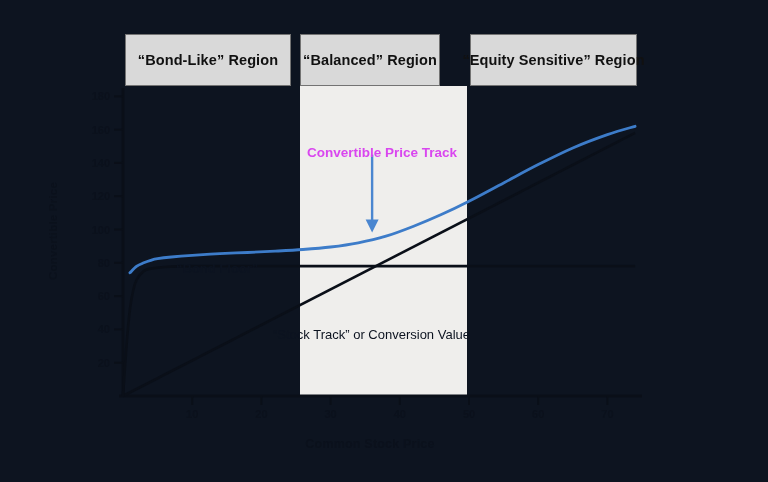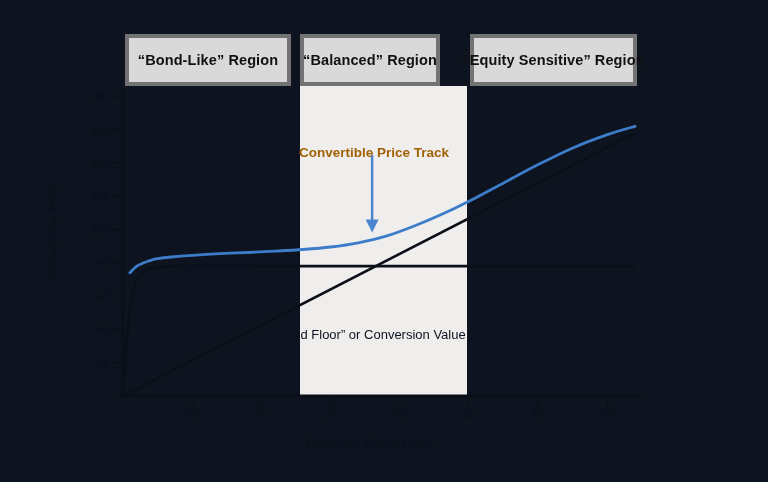--- a/index.html
+++ b/index.html
@@ -16,21 +16,21 @@
   #stage {
     position: relative;
     width: 768px;
     height: 482px;
     background: #0d1420;
   }
   
   .region-box {
     position: absolute;
     background: #d9d9d9;
-    border: 4px solid #737373;
+    border: 1px solid #737373;
     color: #111111;
     font-weight: bold;
     font-size: 14.5px;
     display: flex;
     align-items: center;
     justify-content: center;
     box-sizing: border-box;
     letter-spacing: 0.1px;
     white-space: nowrap;
   }
@@ -54,23 +54,23 @@
     left: 0;
     top: 0;
   }
 
   
   .anno {
     position: absolute;
     white-space: nowrap;
   }
   #anno-convertible {
-    left: 299px;
+    left: 307px;
     top: 145px;
-    color: #a16207;
+    color: #d946ef;
     font-size: 13.5px;
     font-weight: bold;
   }
   #anno-bondfloor {
     left: 176px;
     top: 261px;
     color: #0c1320;
     font-size: 13px;
     font-weight: bold;
   }
@@ -170,18 +170,18 @@
     <path id="series-convertible" fill="none" stroke="#3d7cc9" stroke-width="2.8" stroke-linecap="round" d="M129.92,272.8 C131.07333333333332,271.6900900900901 134.53333333333333,267.8054054054054 136.84,266.14054054054054 C139.14666666666668,264.4756756756757 141.45333333333332,263.781981981982 143.76,262.81081081081084 C146.06666666666666,261.83963963963964 148.37333333333333,261.0072072072072 150.68,260.3135135135135 C152.98666666666668,259.6198198198198 154.14,259.2036036036036 157.6,258.64864864864865 C161.06,258.0936936936937 165.67333333333335,257.53873873873874 171.44,256.9837837837838 C177.20666666666665,256.42882882882884 184.12666666666667,255.87387387387386 192.2,255.3189189189189 C200.2733333333333,254.76396396396396 210.65333333333334,254.12576576576578 219.88,253.65405405405406 C229.10666666666665,253.18234234234234 238.33333333333334,252.90486486486486 247.56,252.48864864864865 C256.7866666666667,252.07243243243244 266.0133333333333,251.6562162162162 275.24,251.15675675675675 C284.4666666666667,250.6572972972973 293.6933333333333,250.18558558558559 302.92,249.4918918918919 C312.1466666666667,248.7981981981982 321.37333333333333,248.1045045045045 330.6,246.9945945945946 C339.8266666666667,245.8846846846847 349.0533333333333,244.63603603603605 358.28,242.83243243243243 C367.50666666666666,241.0288288288288 376.73333333333335,238.94774774774774 385.96000000000004,236.17297297297296 C395.1866666666667,233.39819819819817 404.4133333333334,229.790990990991 413.64000000000004,226.18378378378378 C422.8666666666667,222.57657657657657 432.09333333333336,218.69189189189188 441.32,214.52972972972972 C450.5466666666666,210.36756756756756 458.62,206.48288288288288 469,201.2108108108108 C479.38,195.93873873873875 492.0666666666666,189.00180180180178 503.59999999999997,182.89729729729729 C515.1333333333333,176.7927927927928 526.6666666666667,170.4108108108108 538.2,164.5837837837838 C549.7333333333333,158.75675675675677 561.2666666666667,152.92972972972973 572.8,147.93513513513514 C584.3333333333333,142.94054054054055 597.0200000000001,138.22342342342344 607.4000000000001,134.61621621621623 C617.7800000000001,131.00900900900902 630.4666666666667,127.67927927927924 635.08,126.29189189189185"></path>
 
     <g>
       <line id="arrow-shaft" stroke="#4a86d0" stroke-width="2.4" x1="372.12" y1="154.5945945945946" x2="372.12" y2="220.51351351351352"></line>
       <polygon id="arrow-head" fill="#4a86d0" points="365.62,219.51351351351352 378.62,219.51351351351352 372.12,232.51351351351352"></polygon>
     </g>
   </svg>
 
   <div class="anno" id="anno-convertible">Convertible Price Track</div>
   <div class="anno" id="anno-bondfloor">“Bond Floor”</div>
-  <div class="anno" id="anno-stockfloor">“Bond Floor” or Conversion Value</div>
+  <div class="anno" id="anno-stockfloor">“Stock Track” or Conversion Value</div>
 
   <div id="ylabel">Convertible Price</div>
   <div id="xlabel">Common Stock Price</div>
 
 </div>
 
 </body></html>

